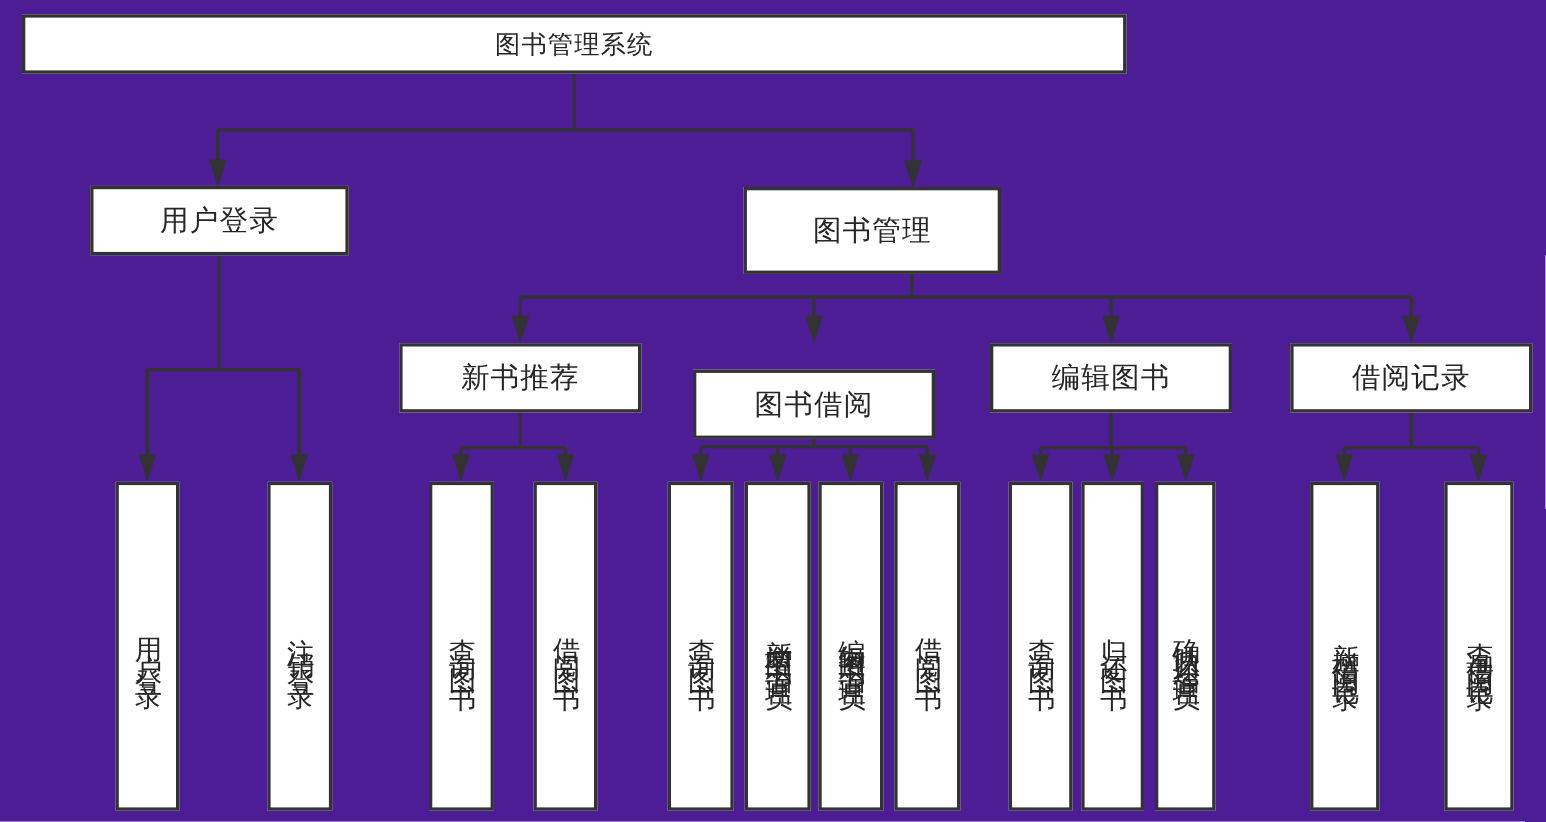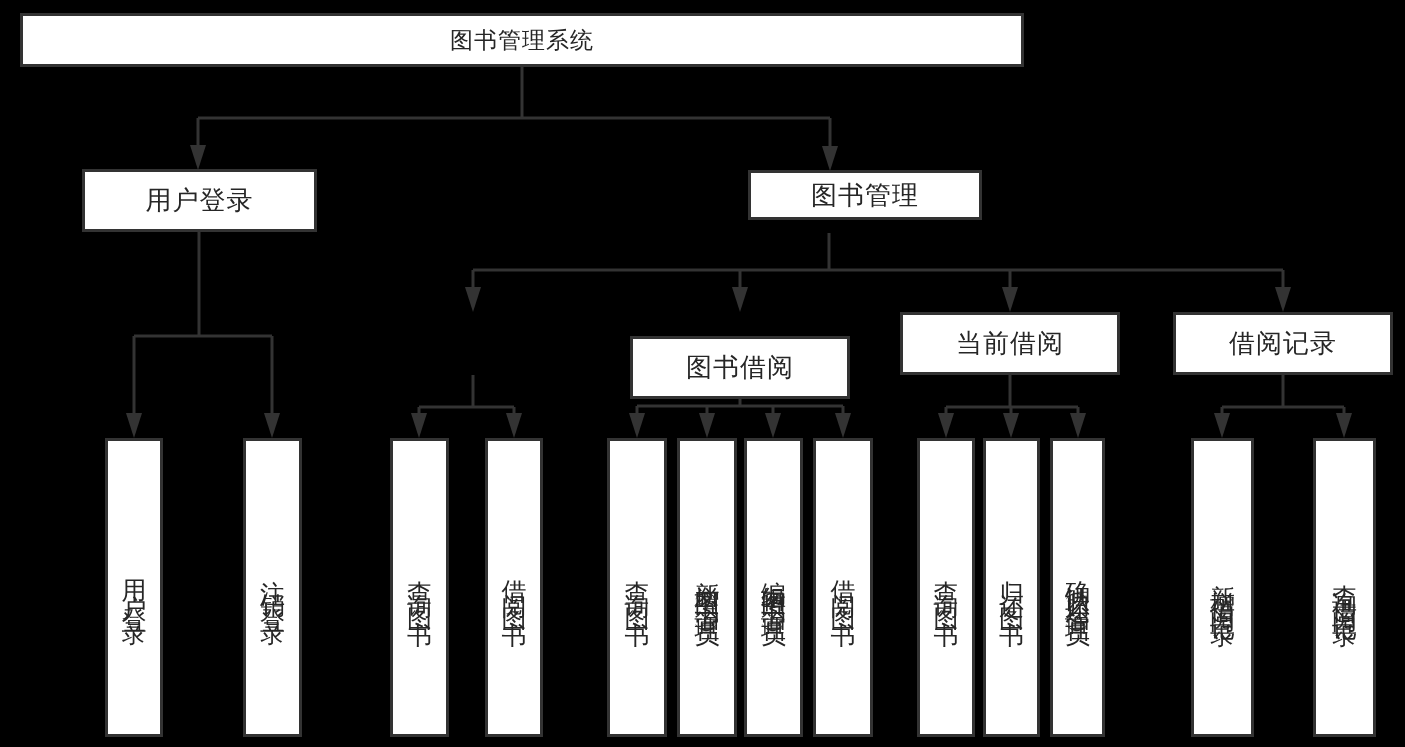--- a/index.html
+++ b/index.html
@@ -1,19 +1,19 @@
 <!DOCTYPE html>
 <html><head>
 <meta charset="utf-8">
 <style>
   html,body{margin:0;padding:0;background:#ffffff;}
   .canvas{
     position:relative;
     width:1405px;height:747px;
-    background:#000000;
+    background:#4c1d95;
     font-family:"Liberation Sans","DejaVu Sans",sans-serif;
     overflow:hidden;
   }
   .connectors{position:absolute;left:0;top:0;width:1405px;height:747px;}
   .node{
     position:absolute;
     box-sizing:border-box;
     border:3px solid #333333;
     background:#ffffff;
     color:#262626;
@@ -89,24 +89,25 @@
     <g>
       <path d="M1283 375 V407 M1222 407 H1344 M1222 407 V416 M1344 407 V416"></path>
       <polygon points="1222,438 1214,413 1230,413"></polygon>
       <polygon points="1344,438 1336,413 1352,413"></polygon>
     </g>
   </svg>
 
   <div class="node hnode root" style="left:20px;top:13px;width:1004px;height:54px;">图书管理系统</div>
 
   <div class="node hnode" style="left:82px;top:169px;width:235px;height:63px;">用户登录</div>
-  <div class="node hnode" style="left:748px;top:170px;width:234px;height:50px;">图书管理</div>
+  <div class="node hnode" style="left:676px;top:170px;width:234px;height:79px;">图书管理</div>
 
+  <div class="node hnode" style="left:363px;top:312px;width:220px;height:63px;">新书推荐</div>
   <div class="node hnode" style="left:630px;top:312px;width:220px;height:63px;margin-top:24px;">图书借阅</div>
-  <div class="node hnode" style="left:900px;top:312px;width:220px;height:63px;">当前借阅</div>
+  <div class="node hnode" style="left:900px;top:312px;width:220px;height:63px;">编辑图书</div>
   <div class="node hnode" style="left:1173px;top:312px;width:220px;height:63px;">借阅记录</div>
 
   <div class="node vnode v4" style="left:105px;top:438px;width:58px;height:299px;">用户登录</div>
   <div class="node vnode v4" style="left:243px;top:438px;width:59px;height:299px;">注销登录</div>
 
   <div class="node vnode v4" style="left:390px;top:438px;width:59px;height:299px;">查询图书</div>
   <div class="node vnode v4" style="left:485px;top:438px;width:58px;height:299px;">借阅图书</div>
 
   <div class="node vnode v4" style="left:607px;top:438px;width:60px;height:299px;">查询图书</div>
   <div class="node vnode v9" style="left:677px;top:438px;width:60px;height:299px;">新增图书（管理员）</div>

